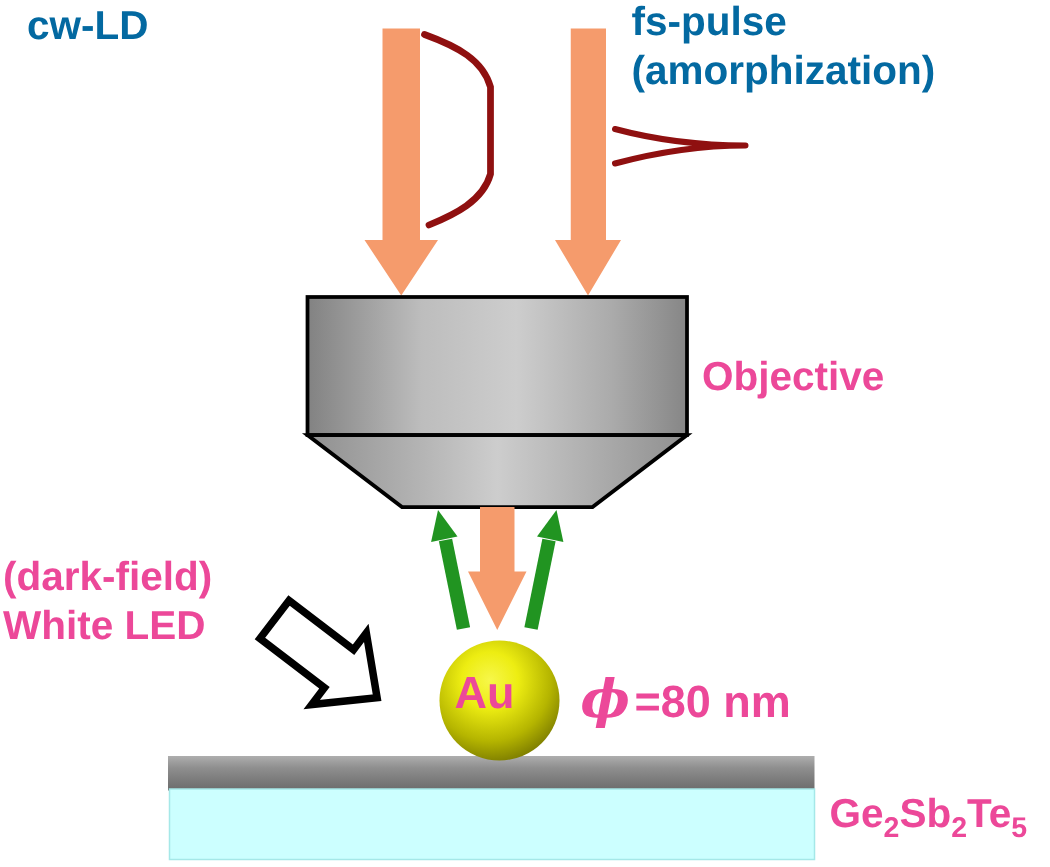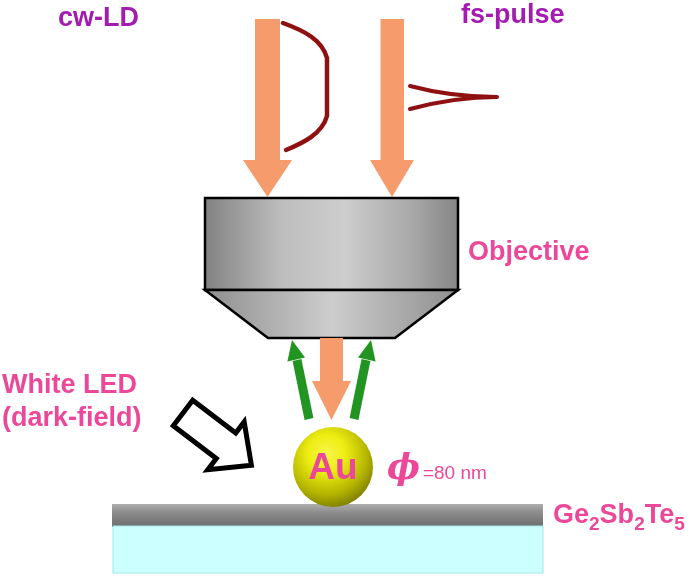--- a/index.html
+++ b/index.html
@@ -2,32 +2,32 @@
 <html><head>
 <meta charset="utf-8">
 <style>
   html,body{margin:0;padding:0;background:#fff;}
   .stage{
     position:relative;width:700px;height:578px;background:#ffffff;overflow:hidden;
     font-family:"Liberation Sans","DejaVu Sans",sans-serif;
   }
   .stage svg{position:absolute;left:0;top:0;}
   .lbl{position:absolute;font-weight:bold;white-space:nowrap;}
-  .dark-red{color:#a21caf;margin-left:40px;}
+  .dark-red{color:#0369a1;}
   .black{color:#ec4899;}
   .two-line{font-size:27px;line-height:33px;}
   .single{font-size:27px;}
-  .au-label{font-size:37px;text-align:center;}
+  .au-label{font-size:30px;text-align:left;}
   .phi-row{display:flex;align-items:baseline;}
   .phi{
     font-family:"DejaVu Serif",serif;font-style:italic;font-weight:600;
     font-size:35px;margin-right:3px;
   }
-  .phi-val{font-size:19px;font-weight:normal;}
-  .formula{font-size:27px;}
+  .phi-val{font-size:30px;font-weight:bold;}
+  .formula{font-size:27px;margin-top:28px;}
   .formula .sub{font-size:19px;vertical-align:-7px;}
 </style>
 </head>
 <body>
 
 <div class="stage">
 
   <svg width="700" height="578" viewBox="0 0 700 578">
     <defs>
       <linearGradient id="gradObj" x1="0" y1="0" x2="1" y2="0">
@@ -84,27 +84,28 @@
 
     <circle cx="333" cy="467" r="40" fill="url(#gradAu)"></circle>
   </svg>
 
   <div class="lbl dark-red two-line" style="left:18px;top:1px">
     <div>cw-LD</div>
   </div>
 
   <div class="lbl dark-red two-line" style="left:421px;top:-2px">
     <div>fs-pulse</div>
+    <div>(amorphization)</div>
   </div>
 
   <div class="lbl black single" style="left:468px;top:236px">Objective</div>
 
   <div class="lbl black two-line" style="left:2px;top:368px">
+    <div>(dark-field)</div>
     <div>White LED</div>
-    <div>(dark-field)</div>
   </div>
 
   <div class="lbl black au-label" style="left:303px;top:446px;width:60px">Au</div>
 
   <div class="lbl black phi-row" style="left:387px;top:446px">
     <span class="phi">ϕ</span>
     <span class="phi-val">=80 nm</span>
   </div>
 
   <div class="lbl black formula" style="left:553px;top:499px">

